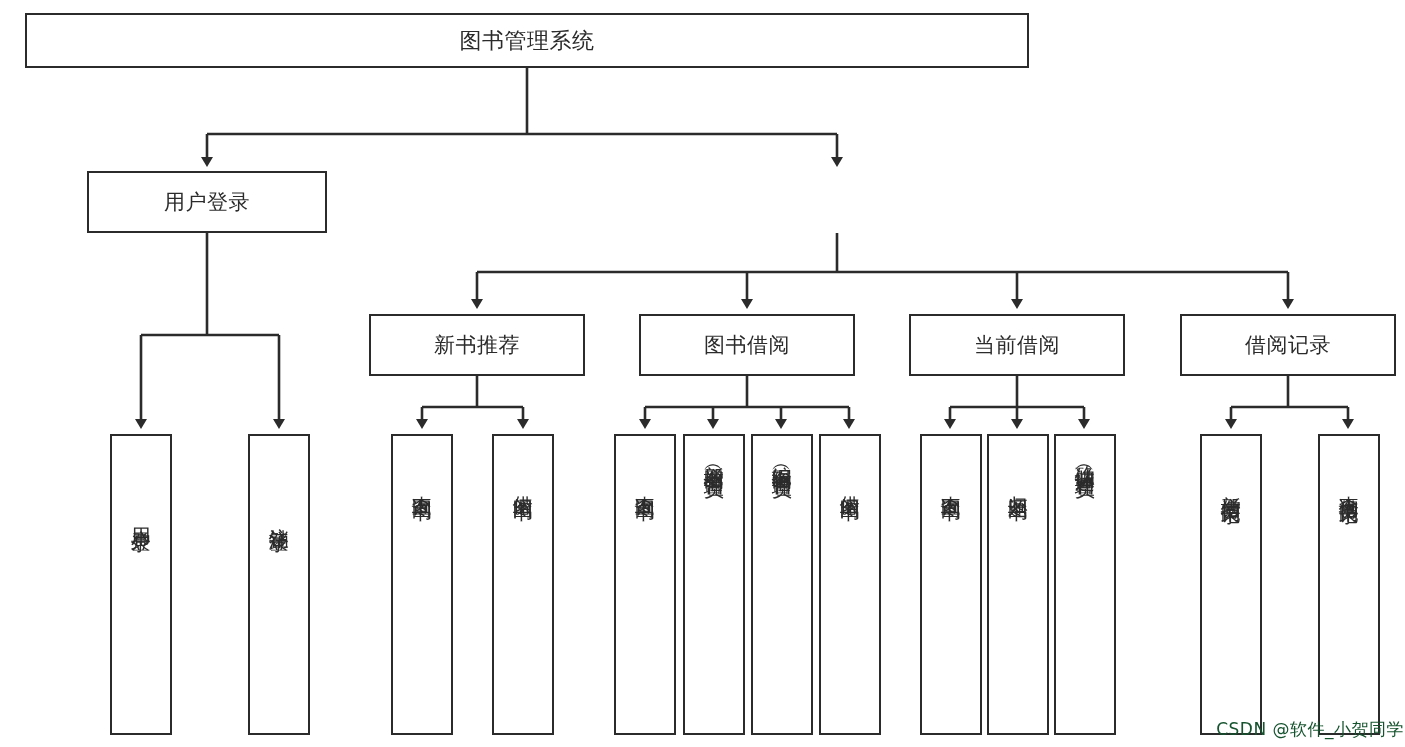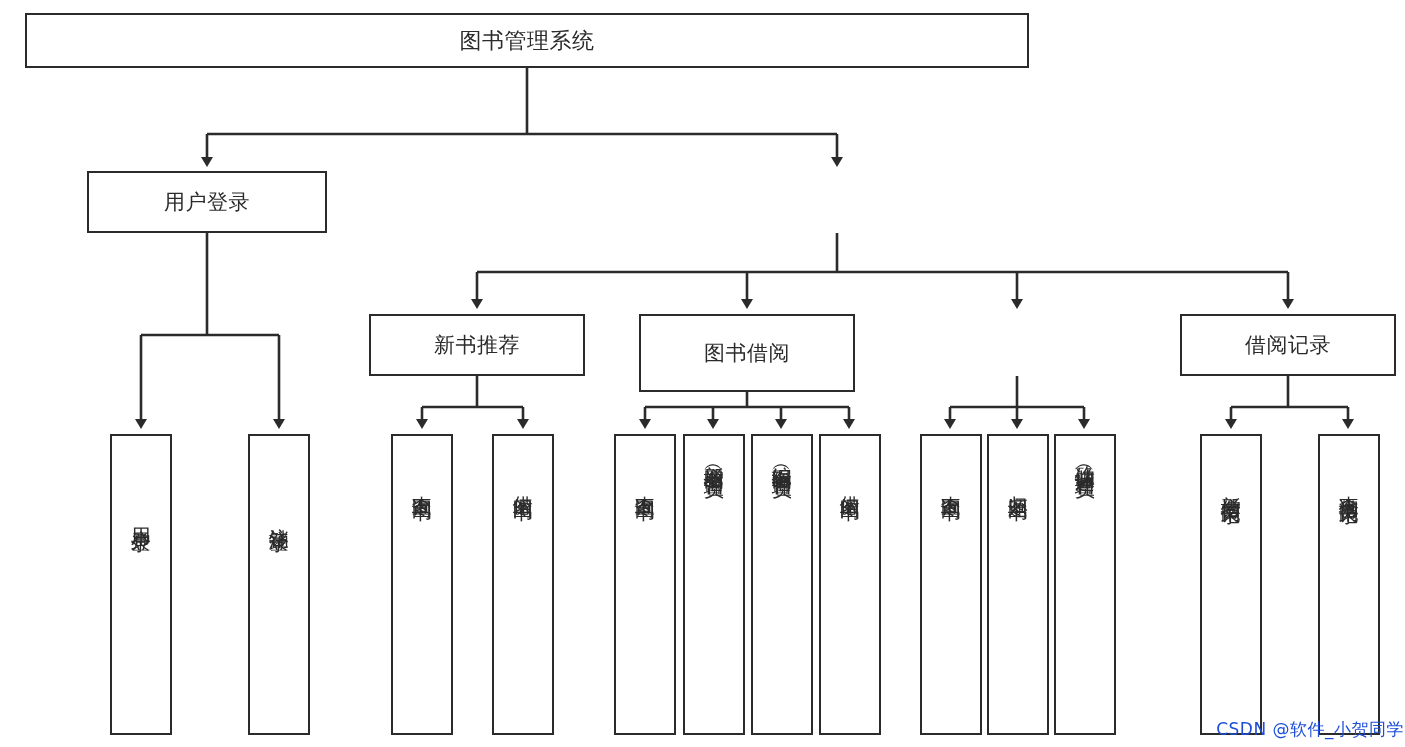--- a/index.html
+++ b/index.html
@@ -63,21 +63,21 @@
   }
   .node.leaf.pad-top { padding-top: 76px; }
   .node.leaf.pad-top-mid { padding-top: 44px; }
   .node.leaf.pad-top-sm { padding-top: 14px; }
 
   .watermark {
     position: absolute;
     right: 8px;
     bottom: 6px;
     font-size: 17px;
-    color: #1d4ed8;
+    color: #14532d;
     white-space: nowrap;
     letter-spacing: 0.5px;
   }
 </style>
 </head>
 <body>
 
 <div id="canvas">
 
   <svg class="wires" viewBox="0 0 1405 747">
@@ -134,22 +134,25 @@
     <span class="label">图书管理系统</span>
   </div>
 
   <div class="node level1" style="left:80px; top:171px; width:240px; height:62px;">
     <span class="label">用户登录</span>
   </div>
 
   <div class="node level2" style="left:362px; top:314px; width:216px; height:62px;">
     <span class="label">新书推荐</span>
   </div>
-  <div class="node level2" style="left:632px; top:314px; width:216px; height:78px;">
+  <div class="node level2" style="left:632px; top:314px; width:216px; height:62px;">
     <span class="label">图书借阅</span>
+  </div>
+  <div class="node level2" style="left:902px; top:314px; width:216px; height:62px;">
+    <span class="label">当前借阅</span>
   </div>
   <div class="node level2" style="left:1173px; top:314px; width:216px; height:62px;">
     <span class="label">借阅记录</span>
   </div>
 
   <div class="node leaf pad-top" style="left:103px; top:434px; width:62px; height:301px;">
     <span class="label">用户登录</span>
   </div>
   <div class="node leaf pad-top" style="left:241px; top:434px; width:62px; height:301px;">
     <span class="label">注销登录</span>

